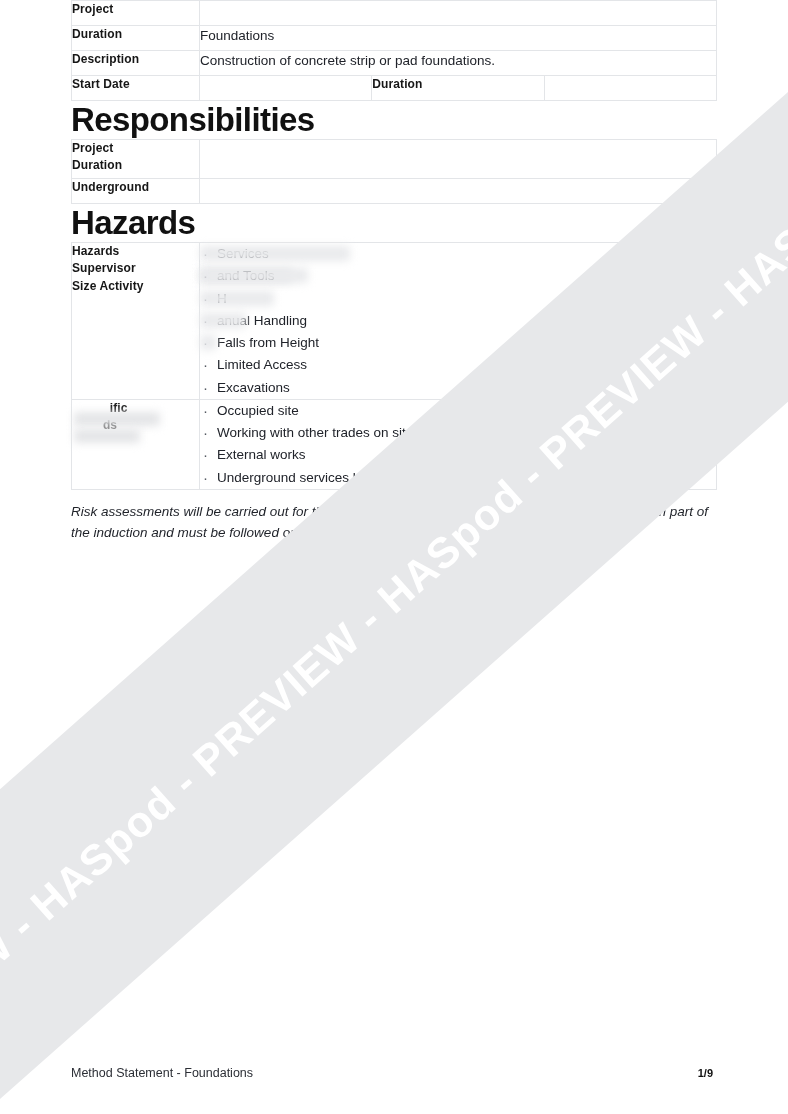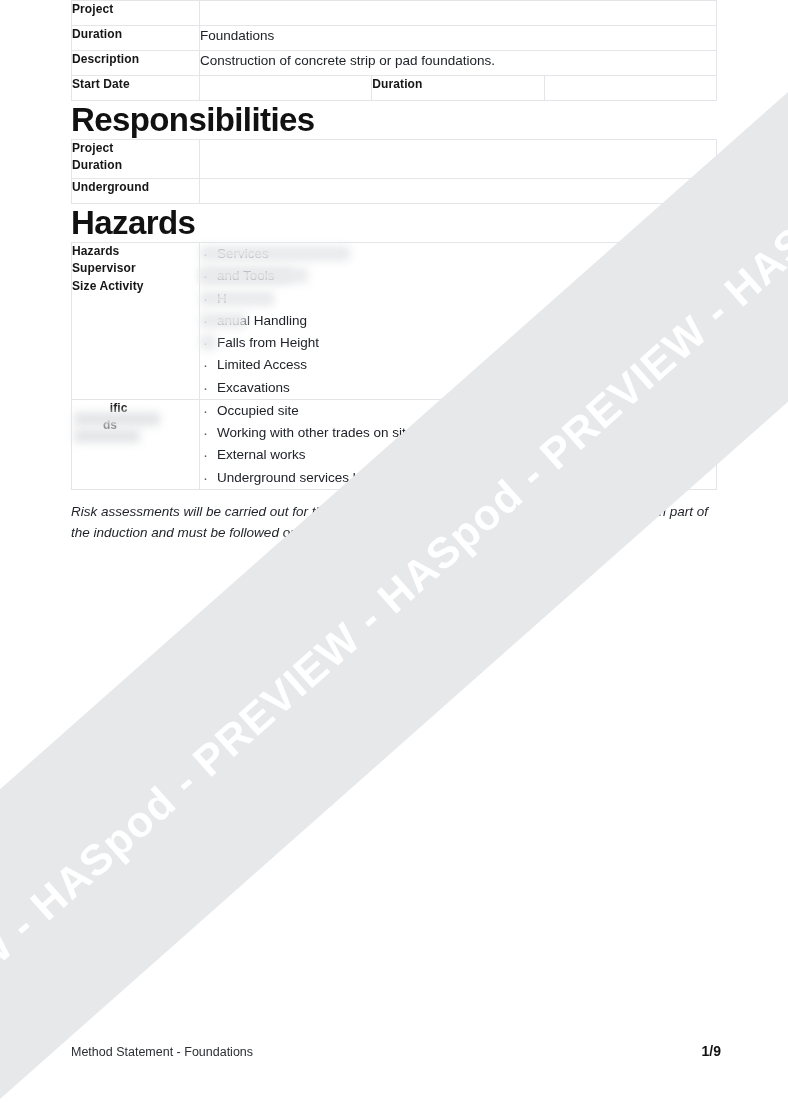--- a/index.html
+++ b/index.html
@@ -162,35 +162,36 @@
     font-style: italic;
     line-height: 1.55;
     color: #1f2229;
     width: 642px;
   }
 
   
   .footer {
     position: absolute;
     left: 71px;
-    right: 67px;
+    right: 75px;
     top: 1043px;
     display: flex;
     justify-content: space-between;
     align-items: baseline;
     z-index: 2;
   }
   .footer-left {
     font-size: 12.5px;
     color: #2b2e35;
   }
   .footer-right {
-    font-size: 14px;
+    font-size: 11px;
     font-weight: 700;
     color: #111111;
+    margin-top: 24px;
   }
 </style>
 </head>
 <body>
 
 <div class="page">
 
   <div class="company-header">Your Business Ltd</div>
 
   <div class="content">

